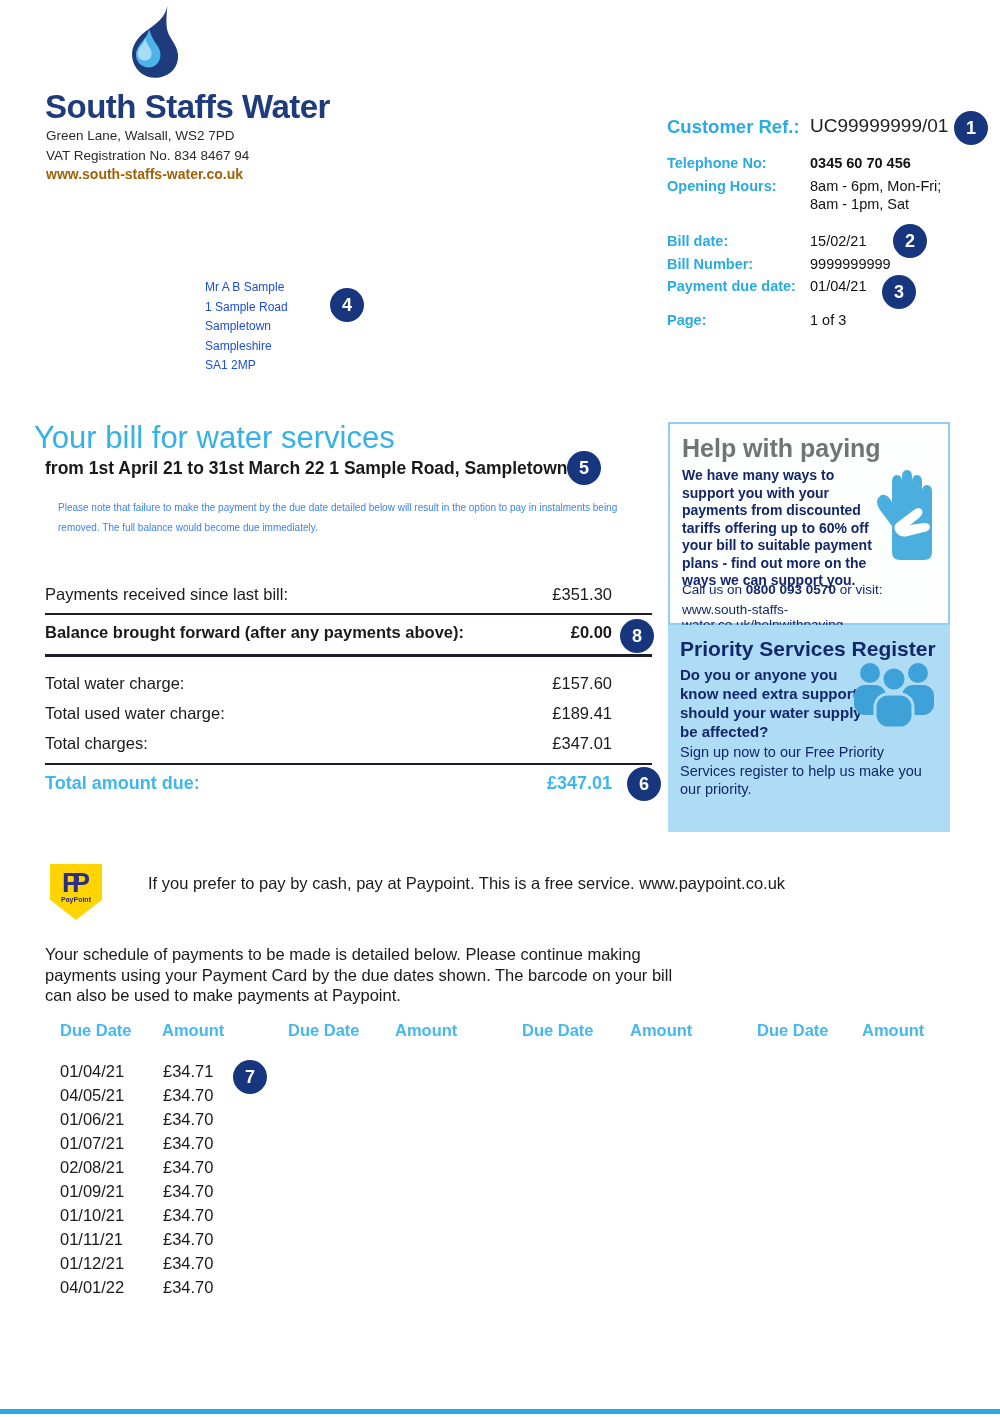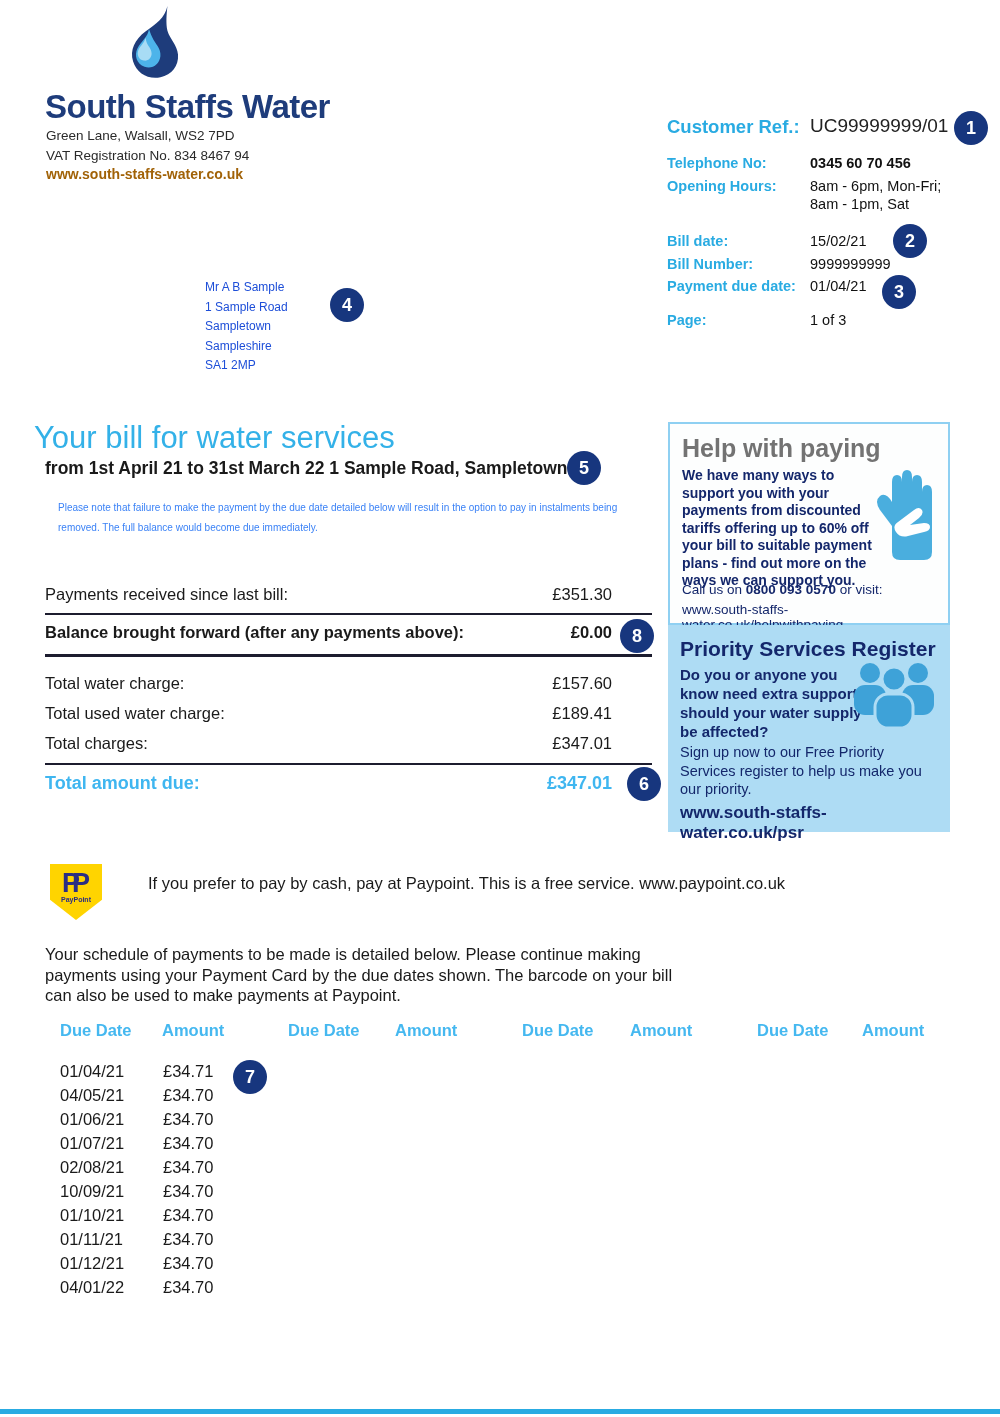--- a/index.html
+++ b/index.html
@@ -172,21 +172,20 @@
     <div class="priority-q">Do you or anyone you know need extra support, should your water supply be affected?</div>
     <svg class="people-icon" viewBox="0 0 92 72">
       <circle cx="22" cy="16" r="10" fill="#3ea2d8"></circle>
       <rect x="6" y="28" width="32" height="30" rx="11" fill="#3ea2d8"></rect>
       <circle cx="70" cy="16" r="10" fill="#3ea2d8"></circle>
       <rect x="54" y="28" width="32" height="30" rx="11" fill="#3ea2d8"></rect>
       <circle cx="46" cy="22" r="12" fill="#3ea2d8" stroke="#aedcf4" stroke-width="3"></circle>
       <rect x="27" y="37" width="38" height="34" rx="13" fill="#3ea2d8" stroke="#aedcf4" stroke-width="3"></rect>
     </svg>
     <div class="priority-signup">Sign up now to our Free Priority Services register to help us make you our priority.</div>
-    <div class="priority-url">www.south-staffs-water.co.uk/psr</div>
   </div>
 
   <div class="pp-logo">
     <div class="pp-initials">PP</div>
     <div class="pp-name">PayPoint</div>
   </div>
   <div class="pp-text">If you prefer to pay by cash, pay at Paypoint. This is a free service. www.paypoint.co.uk</div>
 
   <div class="sched-intro">Your schedule of payments to be made is detailed below. Please continue making payments using your Payment Card by the due dates shown.  The barcode on your bill can also be used to make payments at Paypoint.</div>
 
@@ -198,21 +197,21 @@
   <span class="sch-h" style="left:630px;">Amount</span>
   <span class="sch-h" style="left:757px;">Due Date</span>
   <span class="sch-h" style="left:862px;">Amount</span>
 
   <div class="sched-body" id="schedule-body">
       <div class="sched-row"><span class="sched-date">01/04/21</span><span class="sched-amount">£34.71</span></div>
       <div class="sched-row"><span class="sched-date">04/05/21</span><span class="sched-amount">£34.70</span></div>
       <div class="sched-row"><span class="sched-date">01/06/21</span><span class="sched-amount">£34.70</span></div>
       <div class="sched-row"><span class="sched-date">01/07/21</span><span class="sched-amount">£34.70</span></div>
       <div class="sched-row"><span class="sched-date">02/08/21</span><span class="sched-amount">£34.70</span></div>
-      <div class="sched-row"><span class="sched-date">10/09/21</span><span class="sched-amount">£34.70</span></div>
+      <div class="sched-row"><span class="sched-date">01/09/21</span><span class="sched-amount">£34.70</span></div>
       <div class="sched-row"><span class="sched-date">01/10/21</span><span class="sched-amount">£34.70</span></div>
       <div class="sched-row"><span class="sched-date">01/11/21</span><span class="sched-amount">£34.70</span></div>
       <div class="sched-row"><span class="sched-date">01/12/21</span><span class="sched-amount">£34.70</span></div>
       <div class="sched-row"><span class="sched-date">04/01/22</span><span class="sched-amount">£34.70</span></div>
     </div>
 
   <div class="bottom-rule"></div>
 </div>
 
 </body></html>

